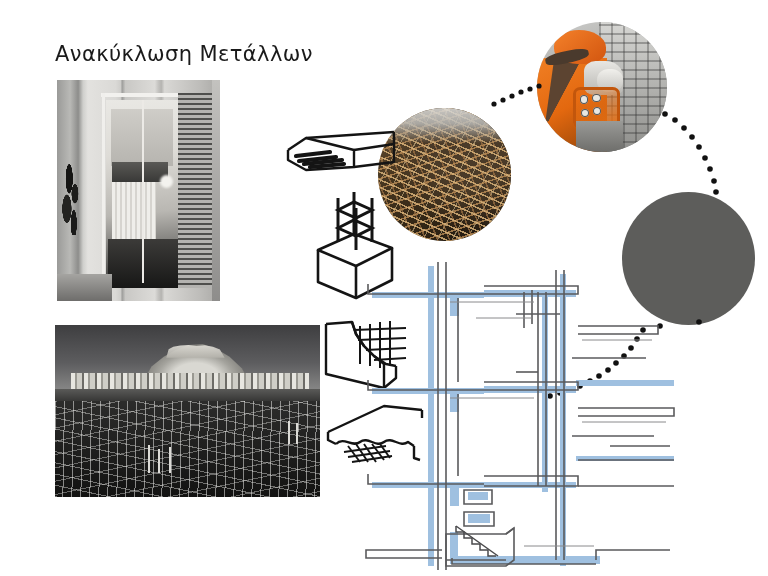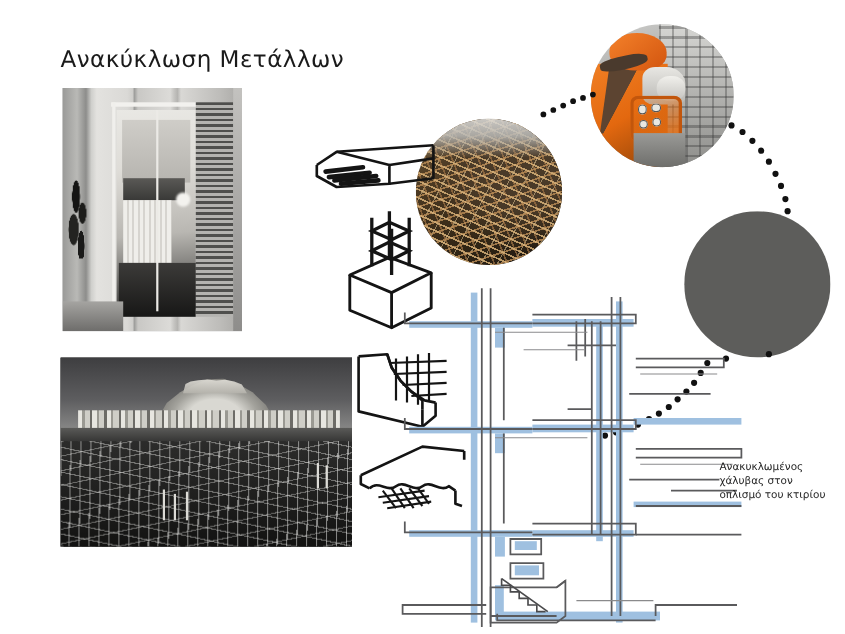--- a/index.html
+++ b/index.html
@@ -400,19 +400,14 @@
     <g fill="none" stroke="#8a8a8c" stroke-width="1">
       <path d="M104 42 L188 42"></path>
         <path d="M104 138 L188 138"></path>
       <path d="M236 80 L306 80"></path>
         <path d="M236 162 L320 162"></path>
       <path d="M178 286 L248 286"></path>
       <path d="M130 58 L186 58"></path>
     </g>
   </svg>
 
-  <div class="caption">
-    <div>Ανακυκλωμένος</div>
-    <div>χάλυβας στον</div>
-    <div>οπλισμό του κτιρίου</div>
-  </div>
 
 </div>
 
 </body></html>

